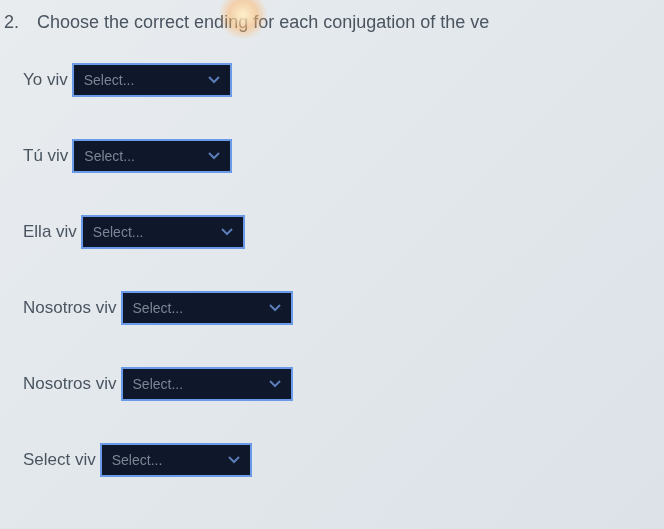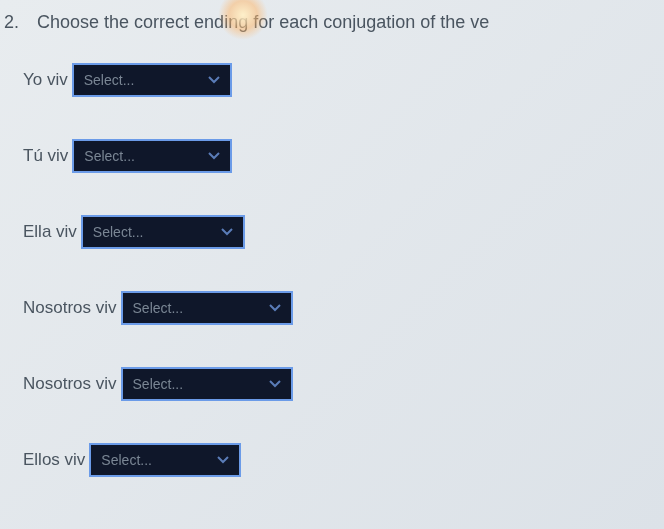--- a/index.html
+++ b/index.html
@@ -149,21 +149,21 @@
       <span class="select-placeholder">Select...</span>
       <span class="chevron">
         <svg viewBox="0 0 12 8">
             <path d="M1 1 L6 6 L11 1"></path>
           </svg>
       </span>
     </div>
   </div>
 
   <div class="item-row">
-    <span class="item-label">Ellos viv</span>
+    <span class="item-label">Select viv</span>
     <div class="select-box" style="width:152px">
       <span class="select-placeholder">Select...</span>
       <span class="chevron">
         <svg viewBox="0 0 12 8">
             <path d="M1 1 L6 6 L11 1"></path>
           </svg>
       </span>
     </div>
   </div>
 

